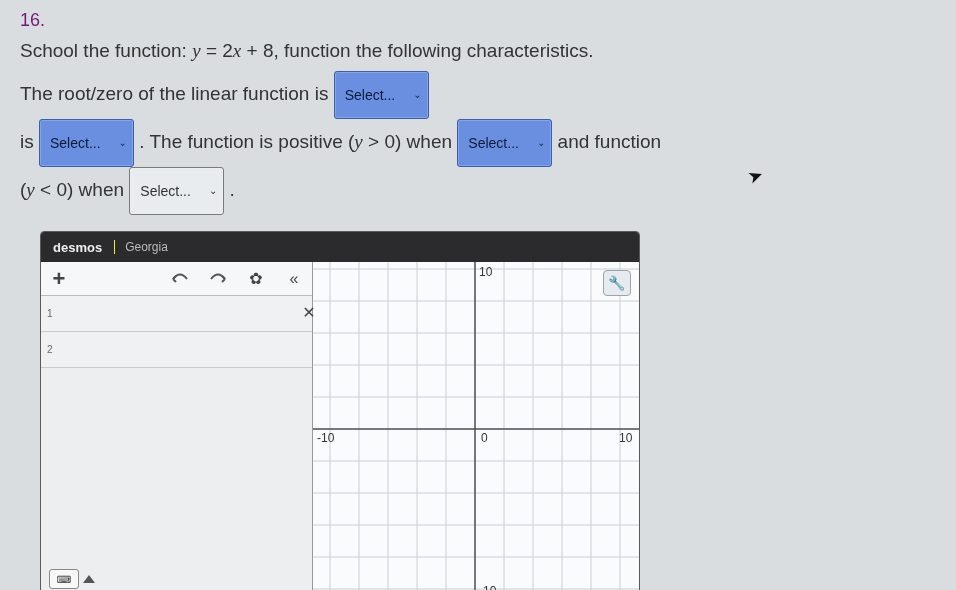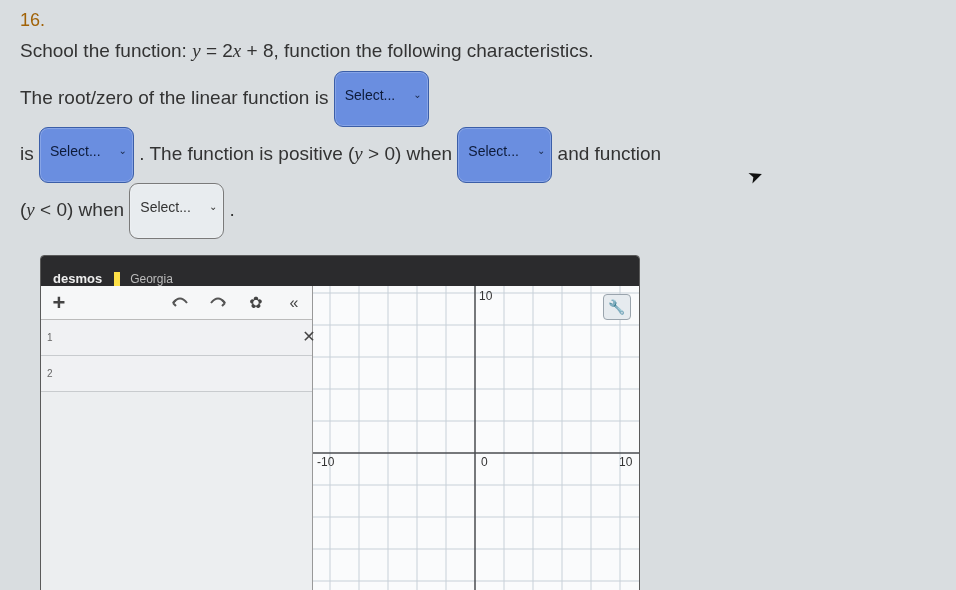--- a/index.html
+++ b/index.html
@@ -11,42 +11,42 @@
     overflow: hidden;
     color: #2b2b2b;
   }
   .page {
     padding: 8px 20px 0 20px;
   }
   .qnum {
     display: inline-block;
     vertical-align: top;
     font-size: 18px;
-    color: #a16207;
+    color: #701a75;
     margin-right: 10px;
     margin-top: 2px;
   }
   .qbody {
     display: inline-block;
     vertical-align: top;
     width: 880px;
   }
   .line {
     font-size: 19px;
     color: #333;
     line-height: 40px;
   }
   .mathit { font-style: italic; font-family: 'Times New Roman', serif; }
   .select {
     display: inline-flex;
     align-items: center;
     background: #6a8ee0;
     border: 1px solid #3b5ea8;
-    border-radius: 9px;
-    padding: 3px 6px 11px 10px;
+    border-radius: 3px;
+    padding: 3px 6px 3px 10px;
     font-size: 14px;
     color: #0d1b3a;
     vertical-align: middle;
     cursor: pointer;
     box-shadow: inset 0 0 0 1px rgba(255,255,255,0.2);
   }
   .select .caret {
     margin-left: 18px;
     font-size: 10px;
     color: #1a2a4a;
@@ -68,25 +68,25 @@
     border-radius: 4px;
     position: relative;
     overflow: hidden;
     box-shadow: inset 0 0 0 1px rgba(255,255,255,0.3);
   }
   .d-header {
     height: 30px;
     background: #2b2b2d;
     color: #ddd;
     display: flex;
-    align-items: flex-end;
+    align-items: center;
     font-size: 13px;
   }
   .d-brand { padding: 0 12px; font-weight: bold; color: #eee; }
-  .d-sub { padding: 0 10px; color: #bbb; font-size: 12px; border-left: 6px solid #fde047; }
+  .d-sub { padding: 0 10px; color: #bbb; font-size: 12px; border-left: 1px solid #fde047; }
 
   .d-body { display: flex; height: 335px; }
   .d-left {
     width: 274px;
     background: #eceef0;
     border-right: 1px solid #999;
     position: relative;
   }
   .d-toolbar {
     height: 34px;

